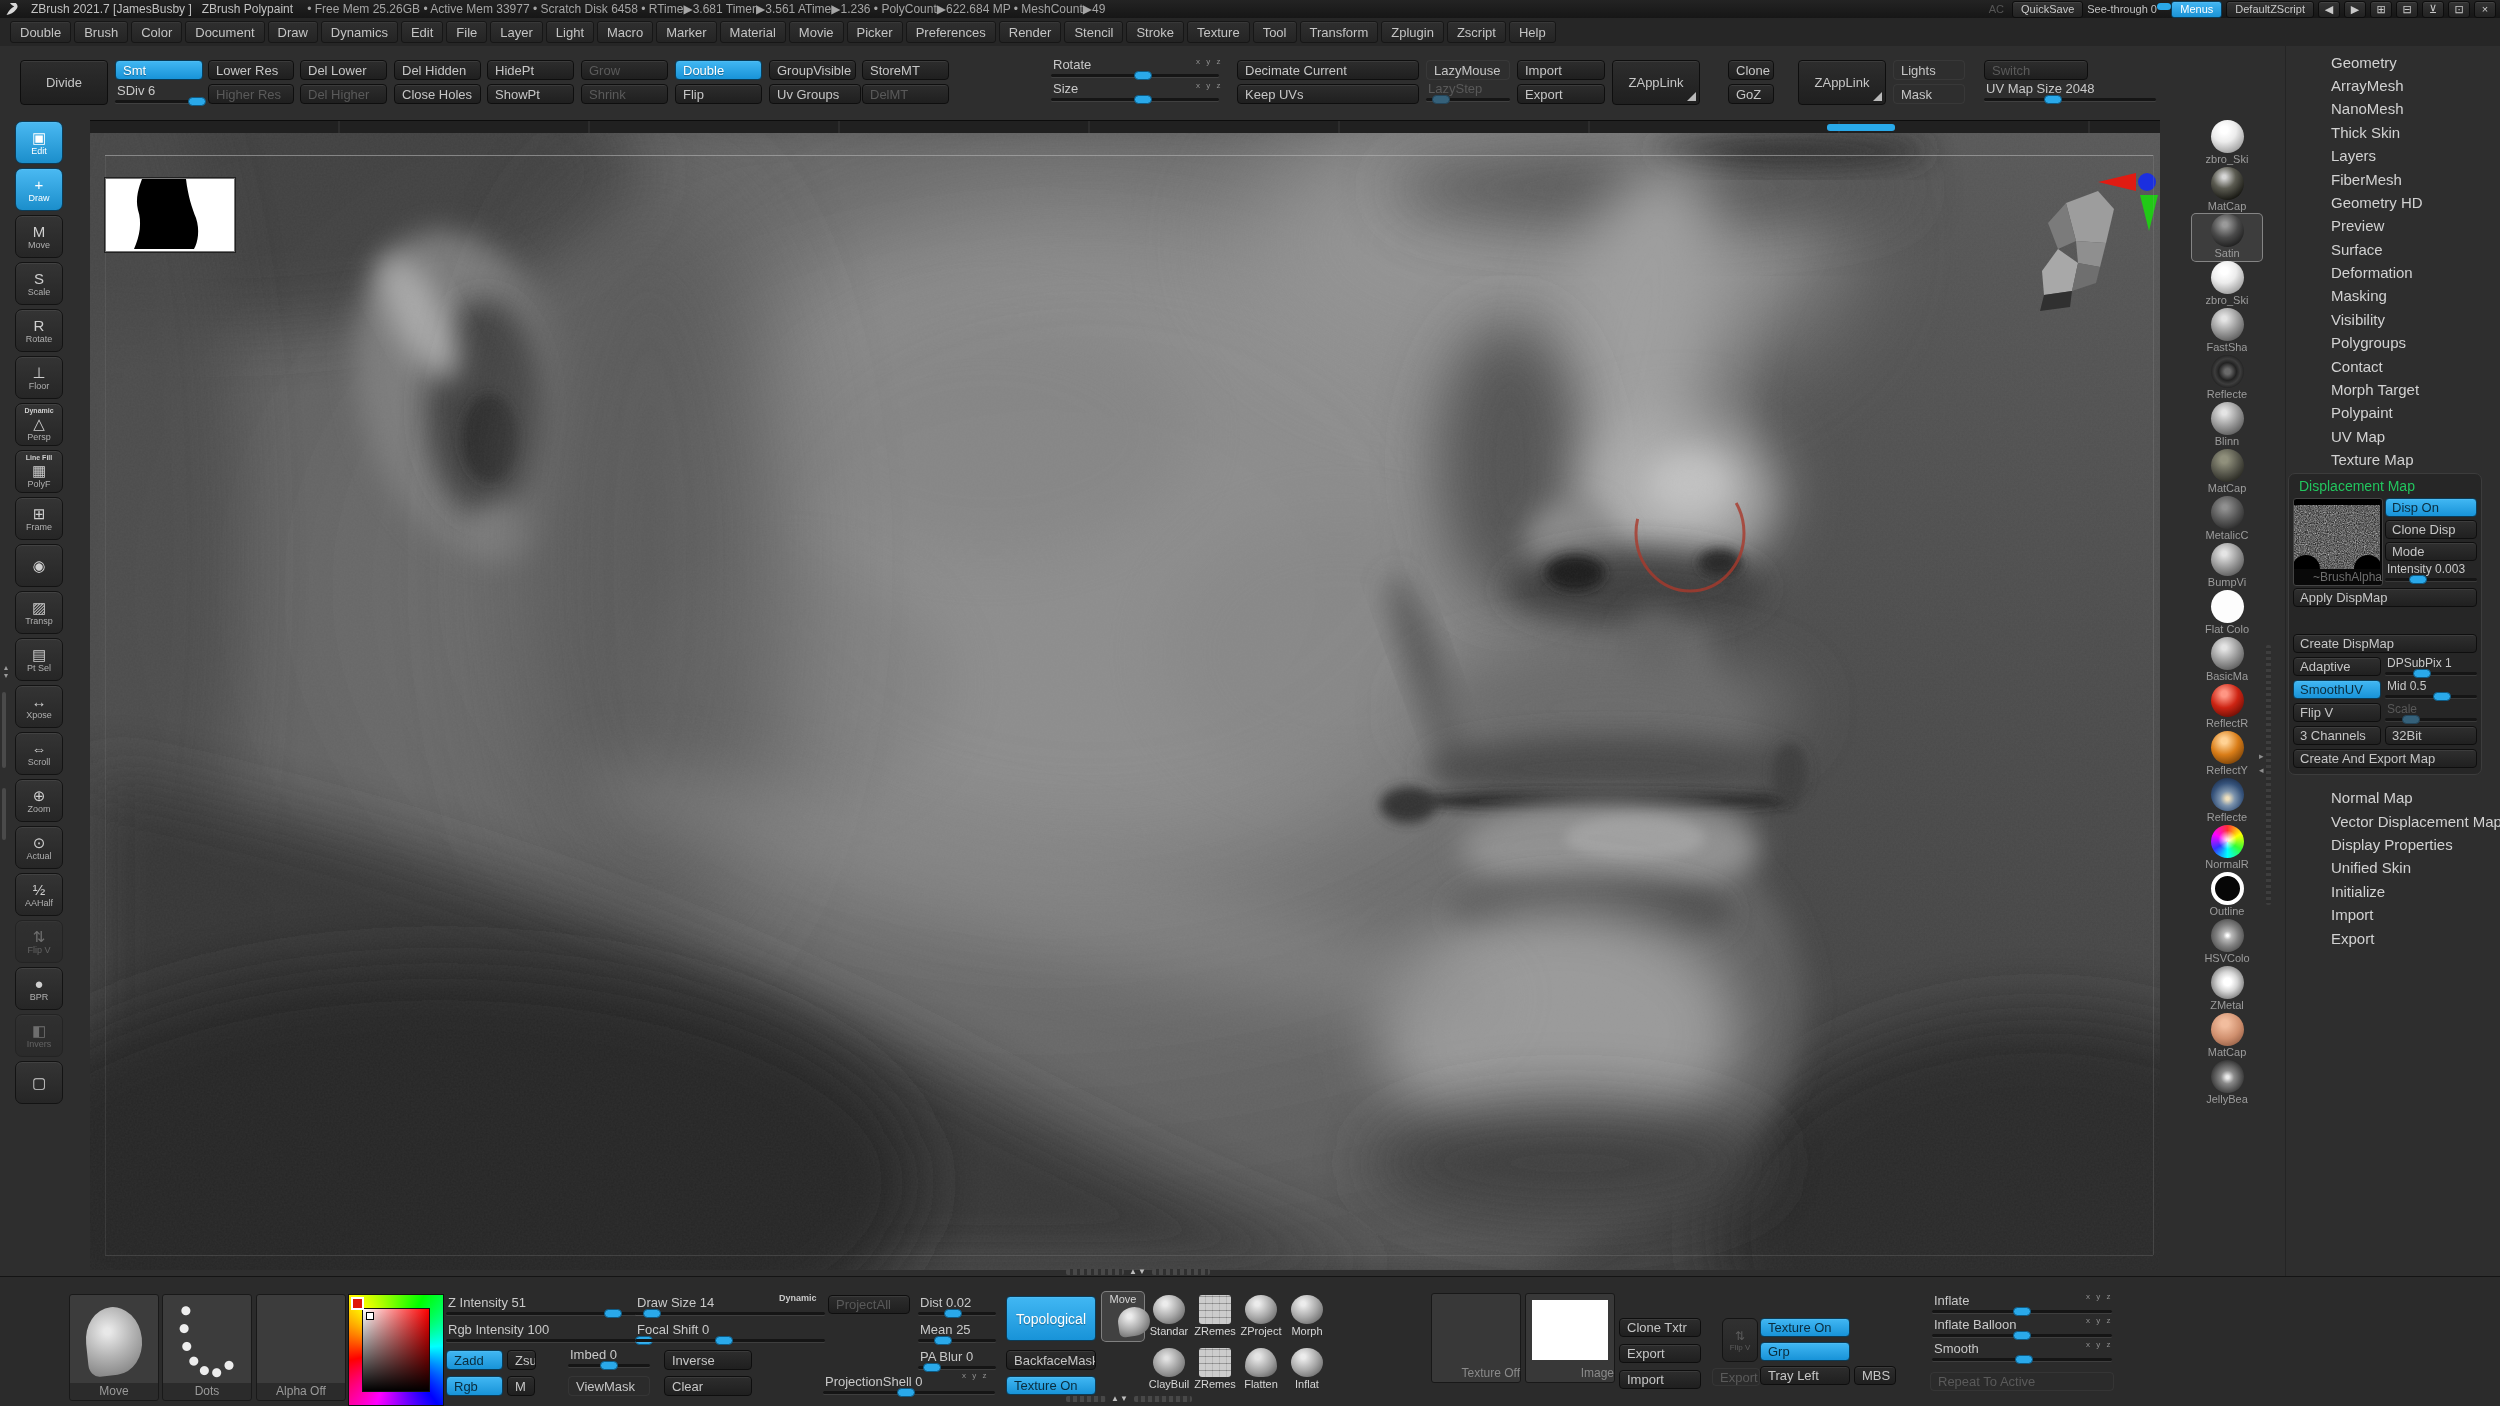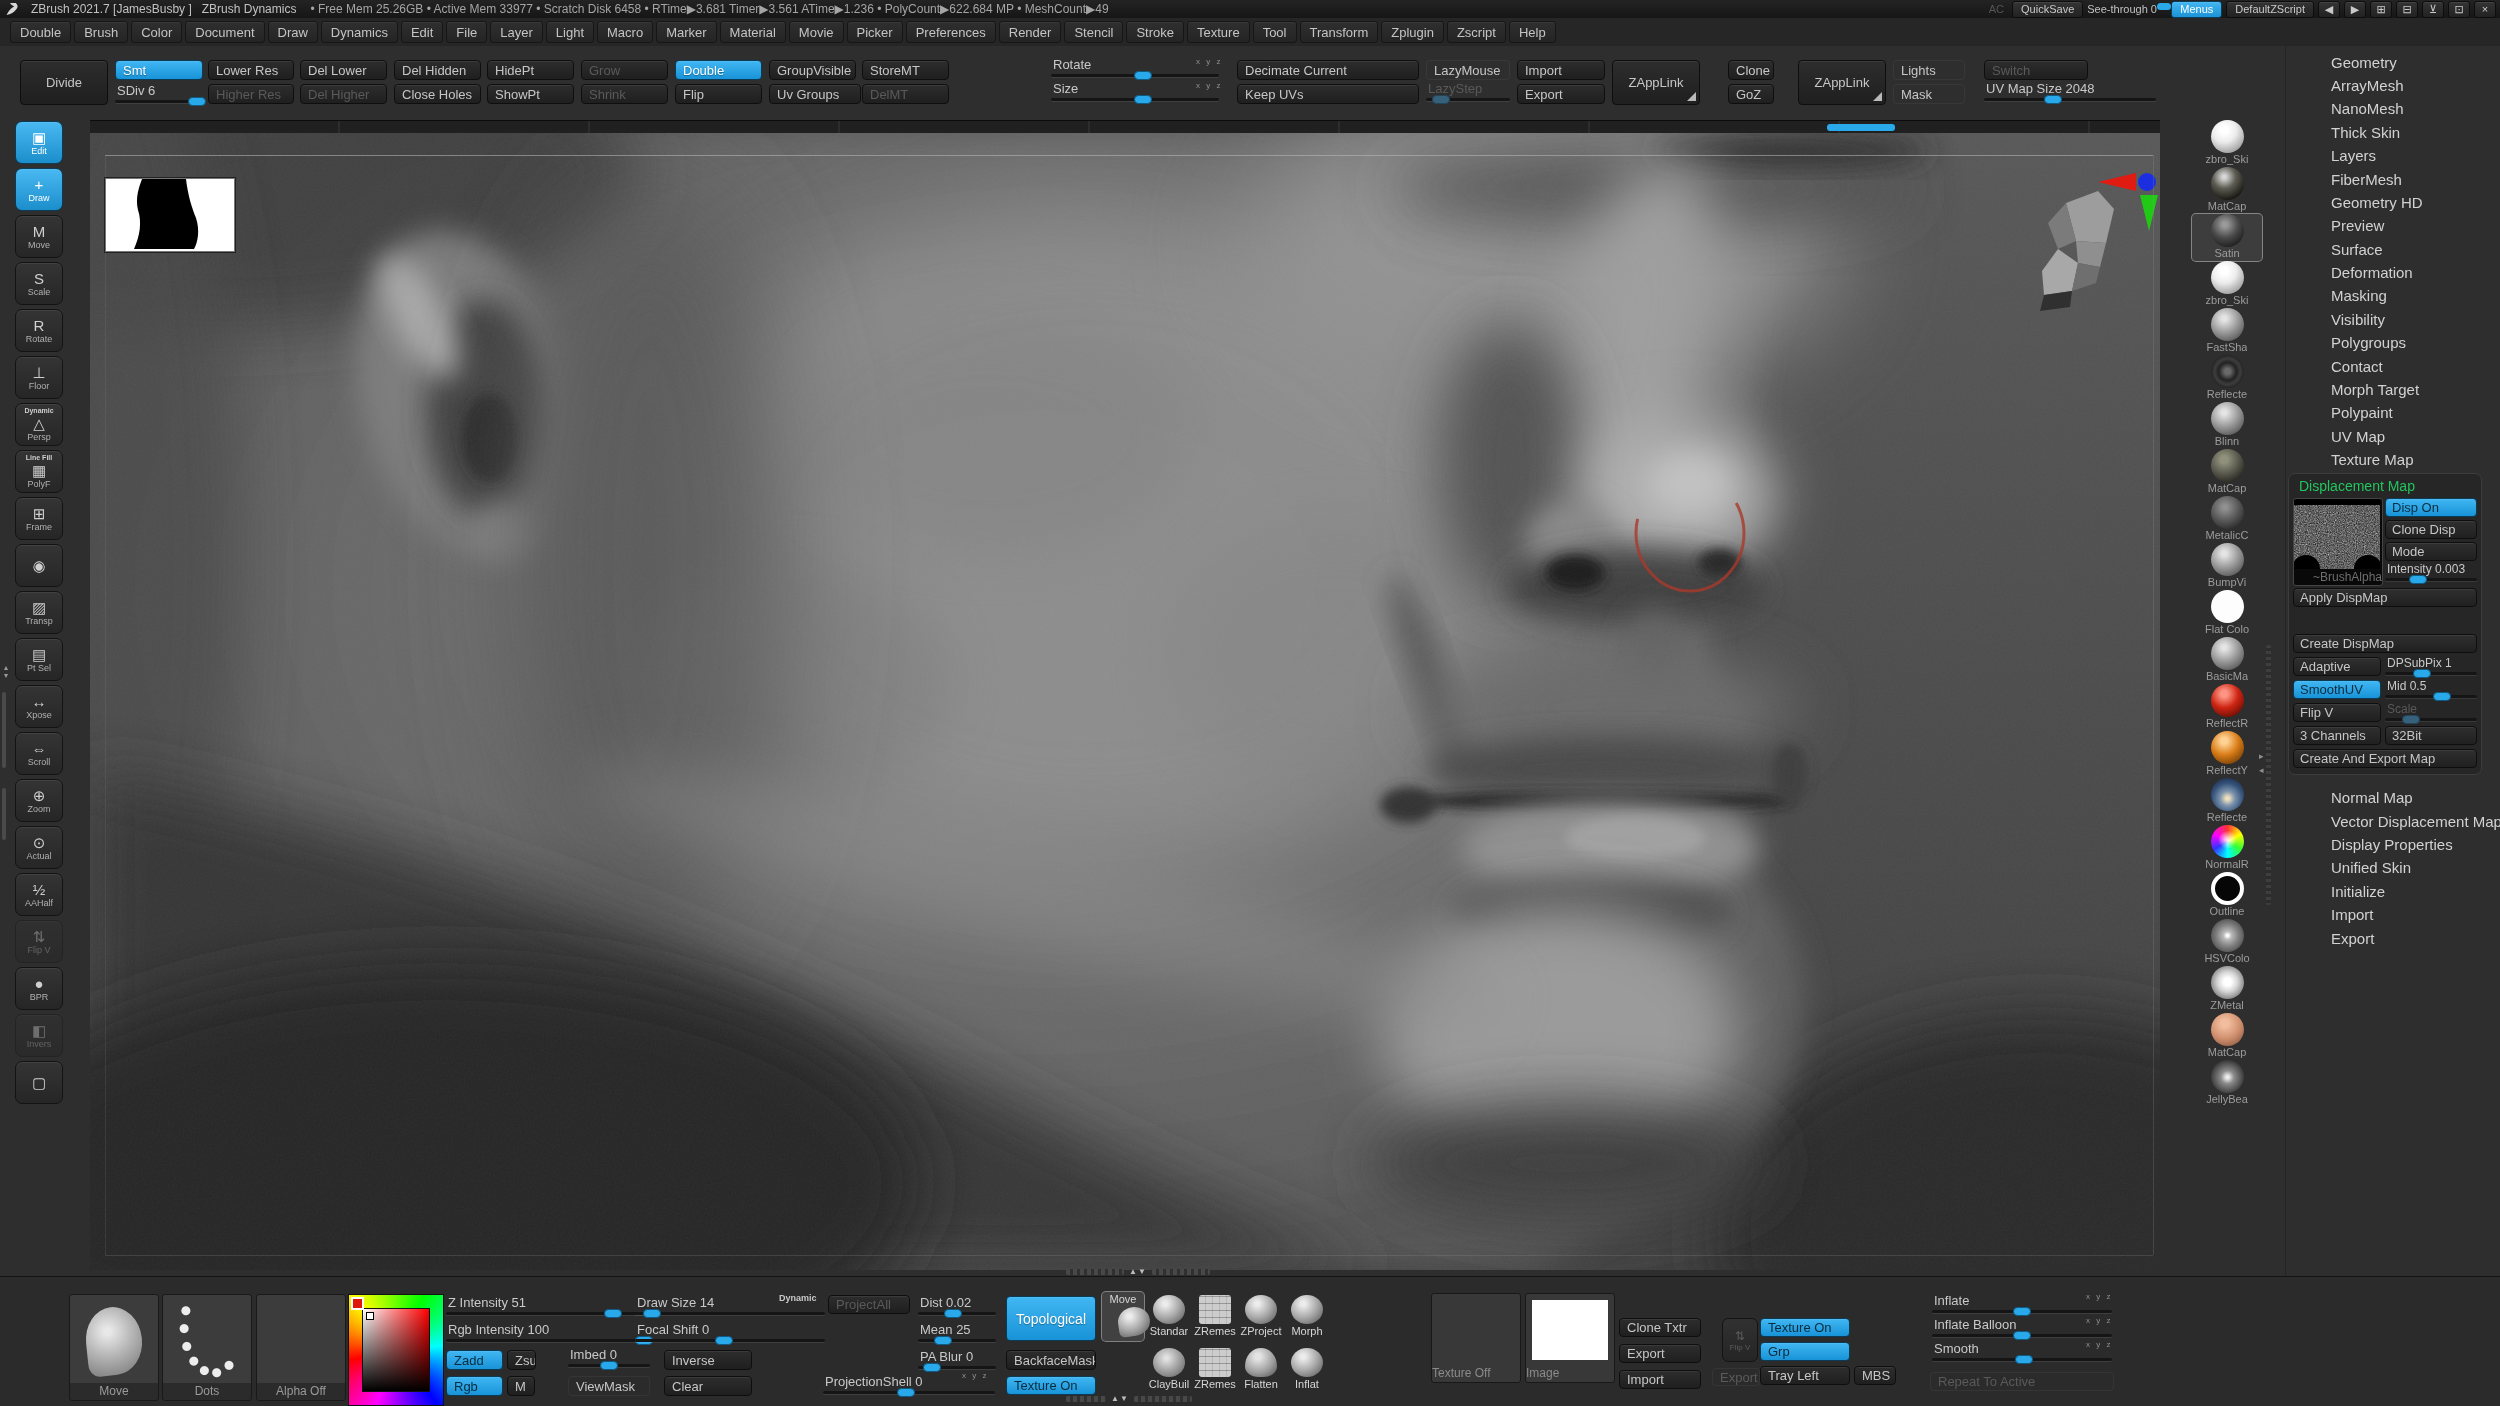--- a/index.html
+++ b/index.html
@@ -117,36 +117,36 @@
   .qb-icon.cube{border-radius:3px;background:repeating-linear-gradient(0deg,rgba(255,255,255,.28) 0 6px,rgba(0,0,0,.18) 6px 7px),repeating-linear-gradient(90deg,#b9b9b9 0 6px,#9c9c9c 6px 7px)}
   .qb-icon.tear{border-radius:60% 60% 60% 22%;transform:rotate(-8deg)}
   .qb-icon.clay{background:radial-gradient(circle at 42% 35%,#e2e2e2 6%,#a3a3a3 48%,#636363 92%)}
   .qb-icon.flat{border-radius:50% 50% 42% 42%/62% 62% 36% 36%;background:radial-gradient(circle at 40% 30%,#e4e4e4 10%,#9c9c9c 58%,#565656 94%)}
   .qb-l{font-size:11px;color:#d6d6d6;line-height:14px;white-space:nowrap}
   .handle{position:absolute;display:flex;align-items:center;gap:5px;z-index:19}
   .handle .dash{width:58px;height:6px;background:repeating-linear-gradient(90deg,#484848 0 4px,#303030 4px 7px);border-radius:2px}
   .handle .tri{font-size:8px;color:#bdbdbd;letter-spacing:1px}
   .ttile{position:absolute;top:1293px;width:90px;height:90px;background:#383838;border:1px solid #181818;border-radius:3px;box-sizing:border-box;z-index:19}
   .ttile .inner-w{position:absolute;left:6px;top:6px;width:76px;height:60px;background:#fff}
-  .ttile .tt-l{position:absolute;left:0;right:0;bottom:2px;text-align:left;font-size:12px;color:#8a8a8a;white-space:nowrap}
+  .ttile .tt-l{position:absolute;left:0;right:0;bottom:2px;text-align:right;font-size:12px;color:#8a8a8a;white-space:nowrap}
   .ltbtn-mini{position:absolute;width:34px;height:42px;border-radius:6px;background:linear-gradient(#313131,#252525);border:1px solid #141414;display:flex;flex-direction:column;align-items:center;justify-content:center;color:#5c5c5c;font-size:12px;z-index:19}
   .ltbtn-mini .ml{font-size:8px}
   .z19{z-index:19}
 </style>
 </head>
 <body>
 
 <div id="root">
 
   <div class="titlebar">
     <svg width="17" height="14" viewBox="0 0 20 16" style="margin-left:4px">
         <path d="M3,15 Q7,7 12,5 Q9,4 7,1 L14,1 Q18,5 14,9 Q10,14 3,15 Z" fill="#d8d8d8"></path>
       </svg>
     <span class="tb-txt">ZBrush 2021.7 [JamesBusby ]</span>
-    <span class="tb-txt">ZBrush Dynamics</span>
+    <span class="tb-txt">ZBrush Polypaint</span>
     <span class="tb-stats">• Free Mem 25.26GB • Active Mem 33977 • Scratch Disk 6458 •  RTime▶3.681 Timer▶3.561 ATime▶1.236 • PolyCount▶622.684 MP  • MeshCount▶49</span>
     <div class="tb-right">
       <span style="color:#555;font-size:11px;margin-right:4px">AC</span>
       <div class="tb-btn">QuickSave</div>
       <div class="tb-see">
         <span>See-through 0</span>
         <div class="mtr">
             <i></i>
           </div>
       </div>

